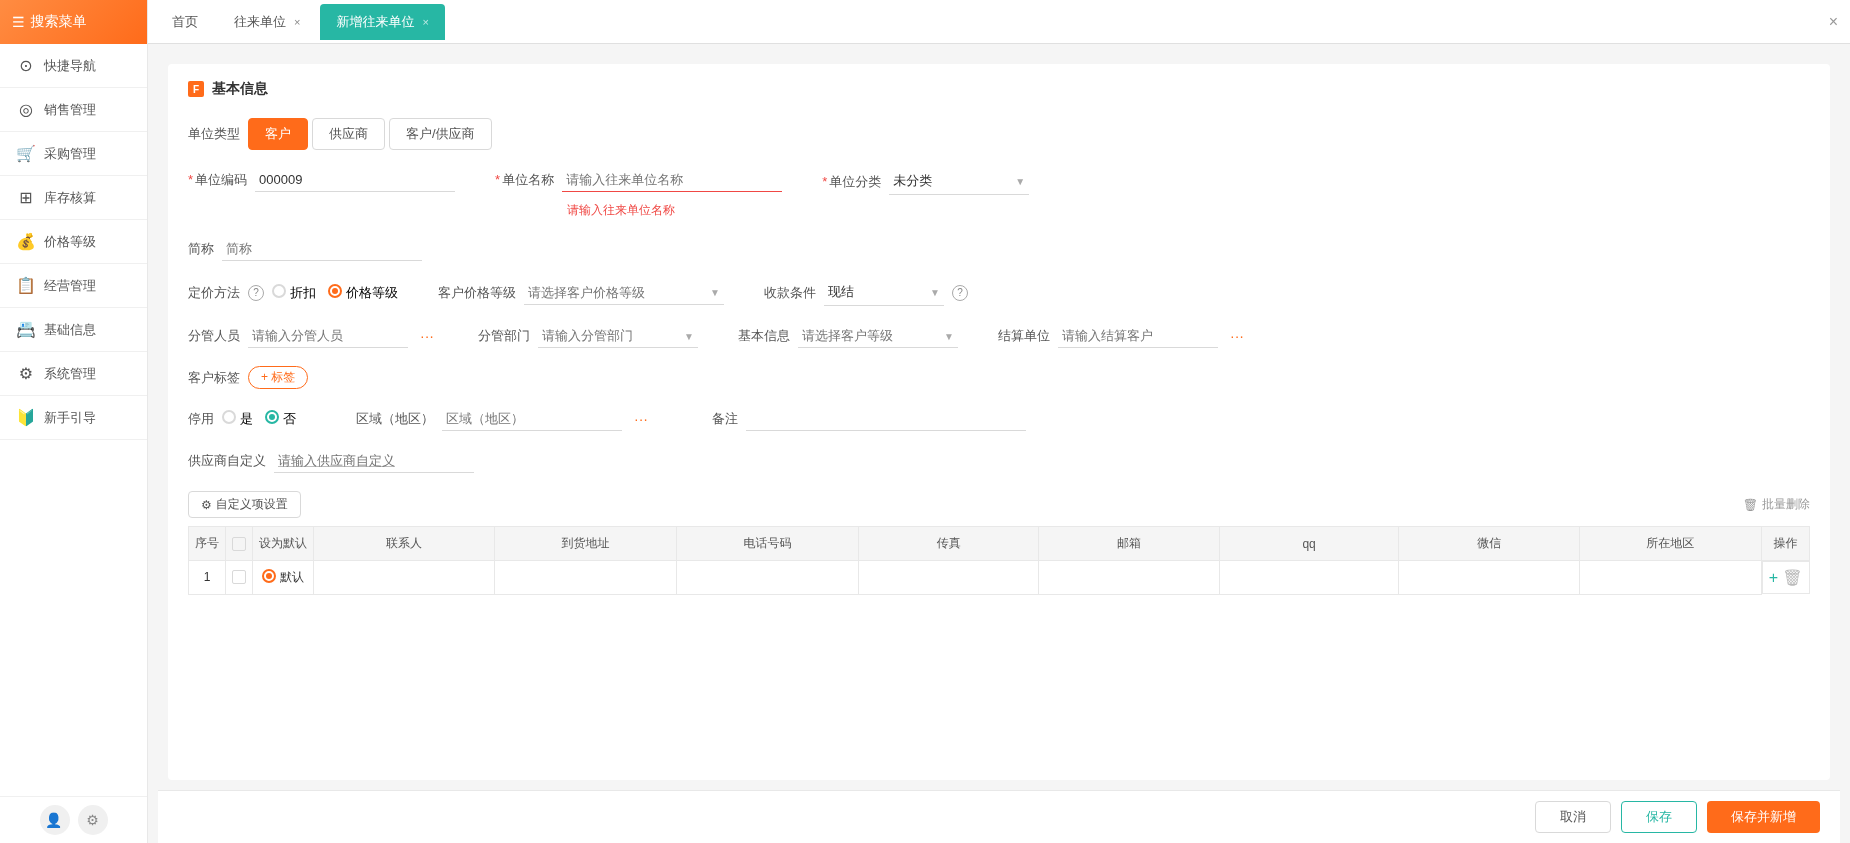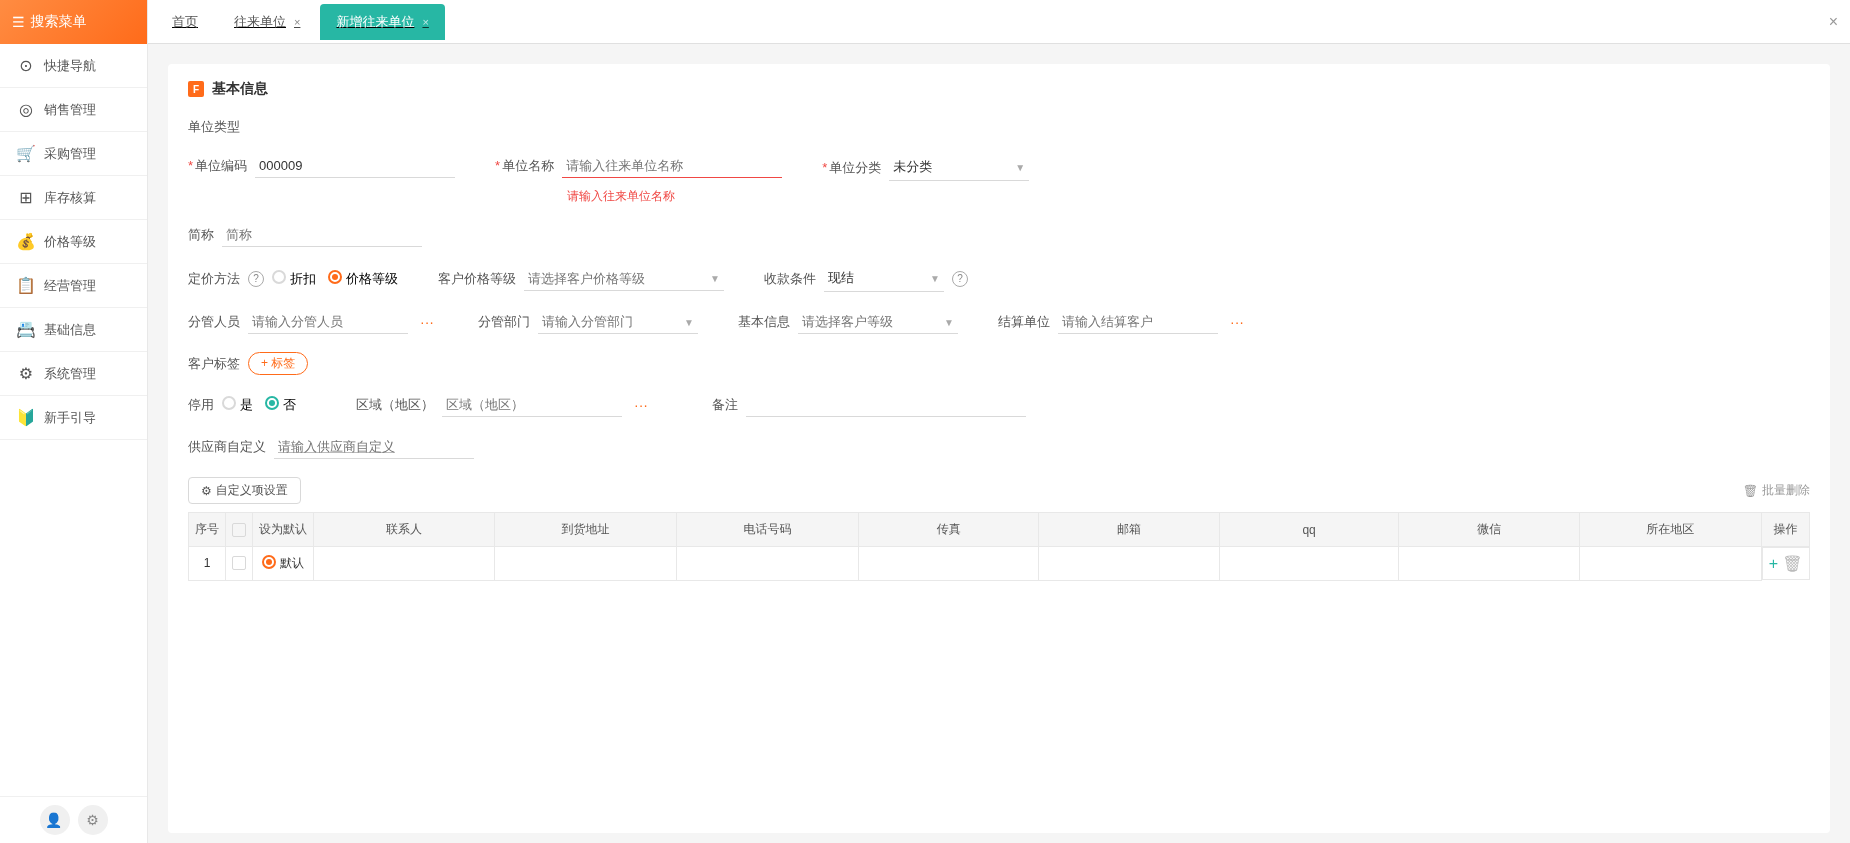--- a/index.html
+++ b/index.html
@@ -66,21 +66,20 @@
     
     .tab-bar {
       background: #fff;
       display: flex;
       align-items: center;
       border-bottom: 1px solid #e0e0e0;
       height: 44px;
       padding: 0 8px;
       gap: 4px;
       position: relative;
-      text-decoration: underline;
     }
     .tab {
       display: flex;
       align-items: center;
       gap: 6px;
       padding: 0 16px;
       height: 36px;
       border-radius: 4px 4px 0 0;
       cursor: pointer;
       font-size: 13px;
@@ -428,20 +427,25 @@
     <div class="content">
 
       <div class="section-header">
         <div class="section-icon">F</div>
         <span>基本信息</span>
       </div>
 
       <div class="form-row">
         <div class="form-group">
           <span class="form-label">单位类型</span>
+          <div class="btn-group">
+            <button class="btn active">客户</button>
+            <button class="btn outline">供应商</button>
+            <button class="btn outline">客户/供应商</button>
+          </div>
         </div>
       </div>
 
       <div class="form-row" style="align-items:flex-start; gap:40px;">
 
         <div class="form-group">
           <span class="form-label"><span class="required-mark">*</span><span>单位编码</span></span>
           <input class="form-input" type="text" style="width: 200px;" value="000009">
         </div>
 
@@ -632,15 +636,20 @@
               <td style="display:flex; gap:4px; justify-content:center; align-items:center; padding:6px;">
                 <span style="color:#27b7a4; cursor:pointer; font-size:16px;">+</span>
                 <span style="color:#bbb; cursor:pointer; font-size:16px;">🗑</span>
               </td>
             </tr>
           </tbody>
         </table>
       </div>
     </div>
 
+    <div class="footer">
+      <button class="btn-cancel">取消</button>
+      <button class="btn-save">保存</button>
+      <button class="btn-save-new">保存并新增</button>
+    </div>
   </div>
 
 </div>
 
 </body></html>

